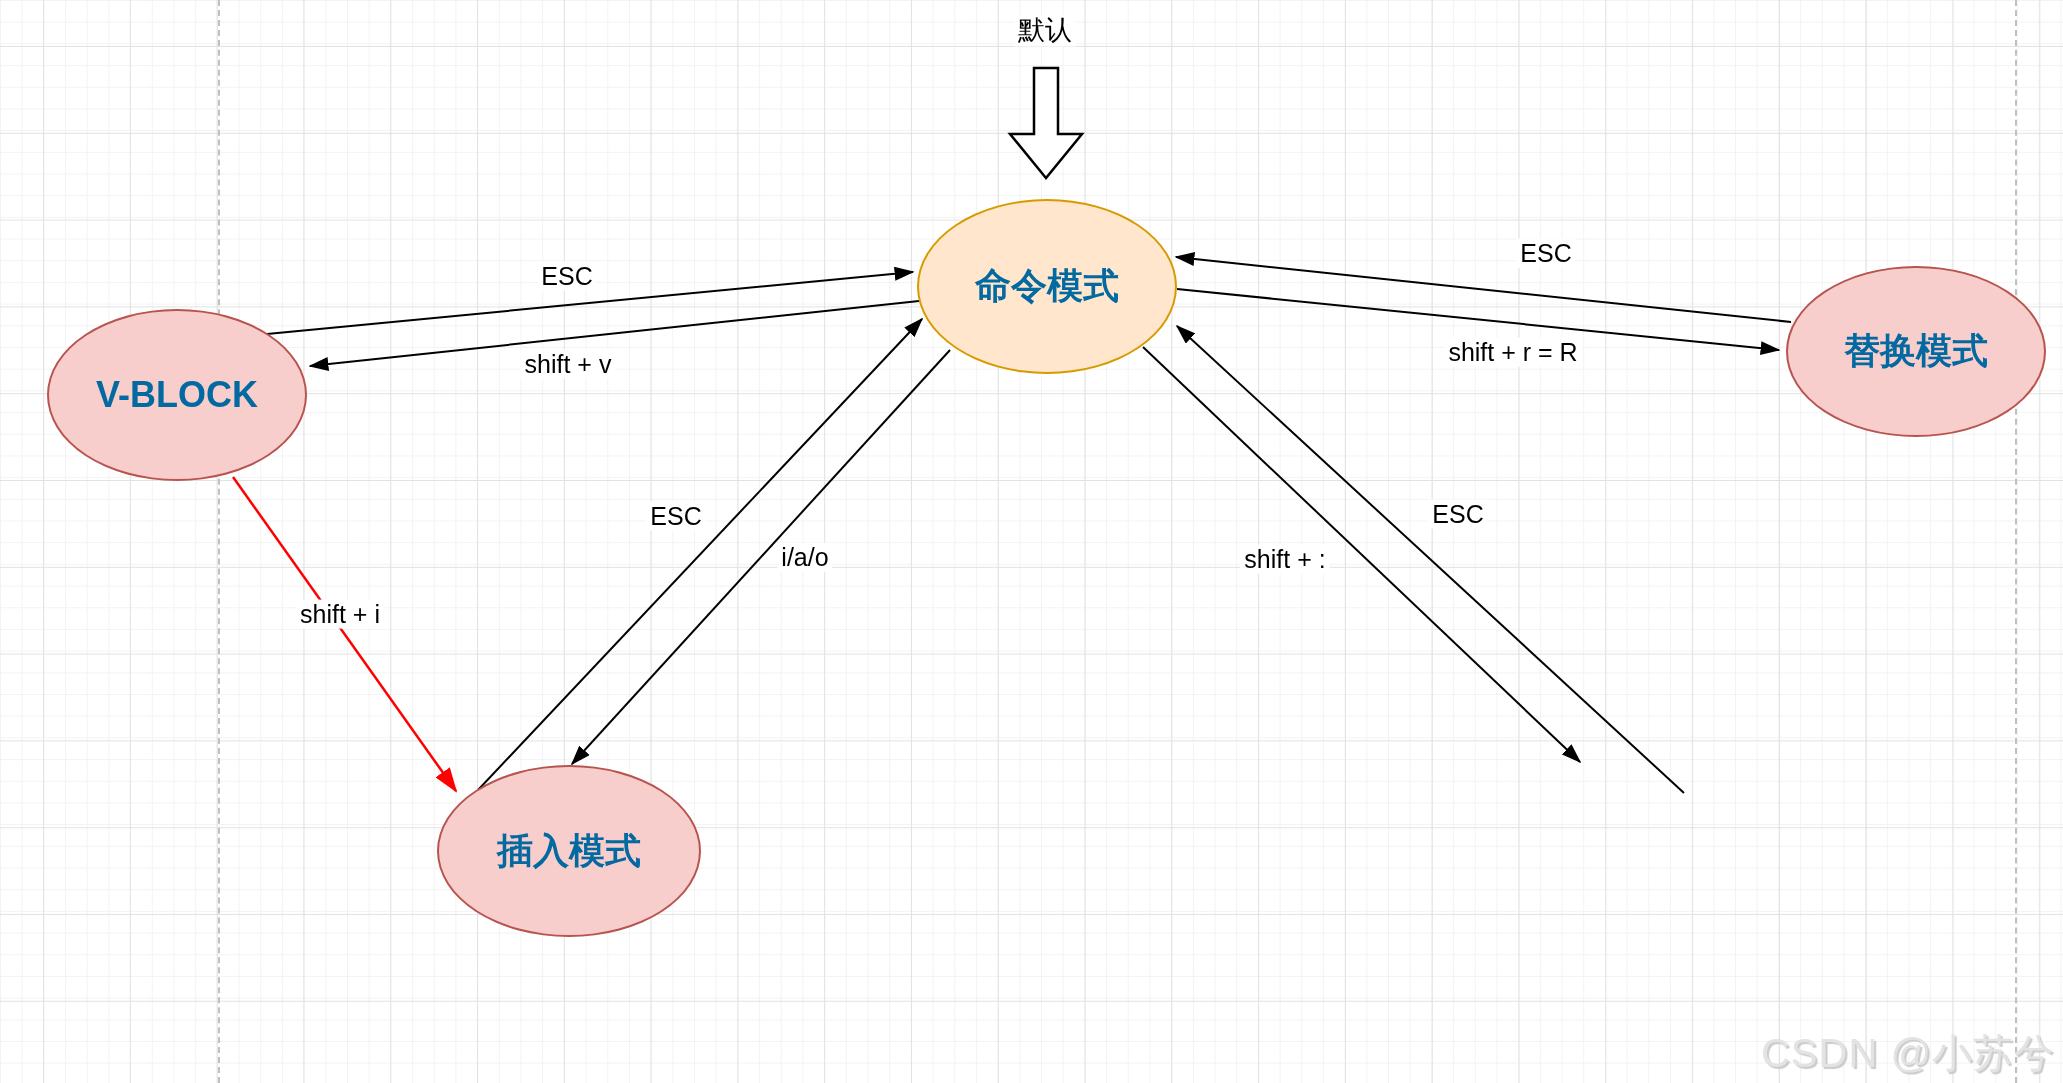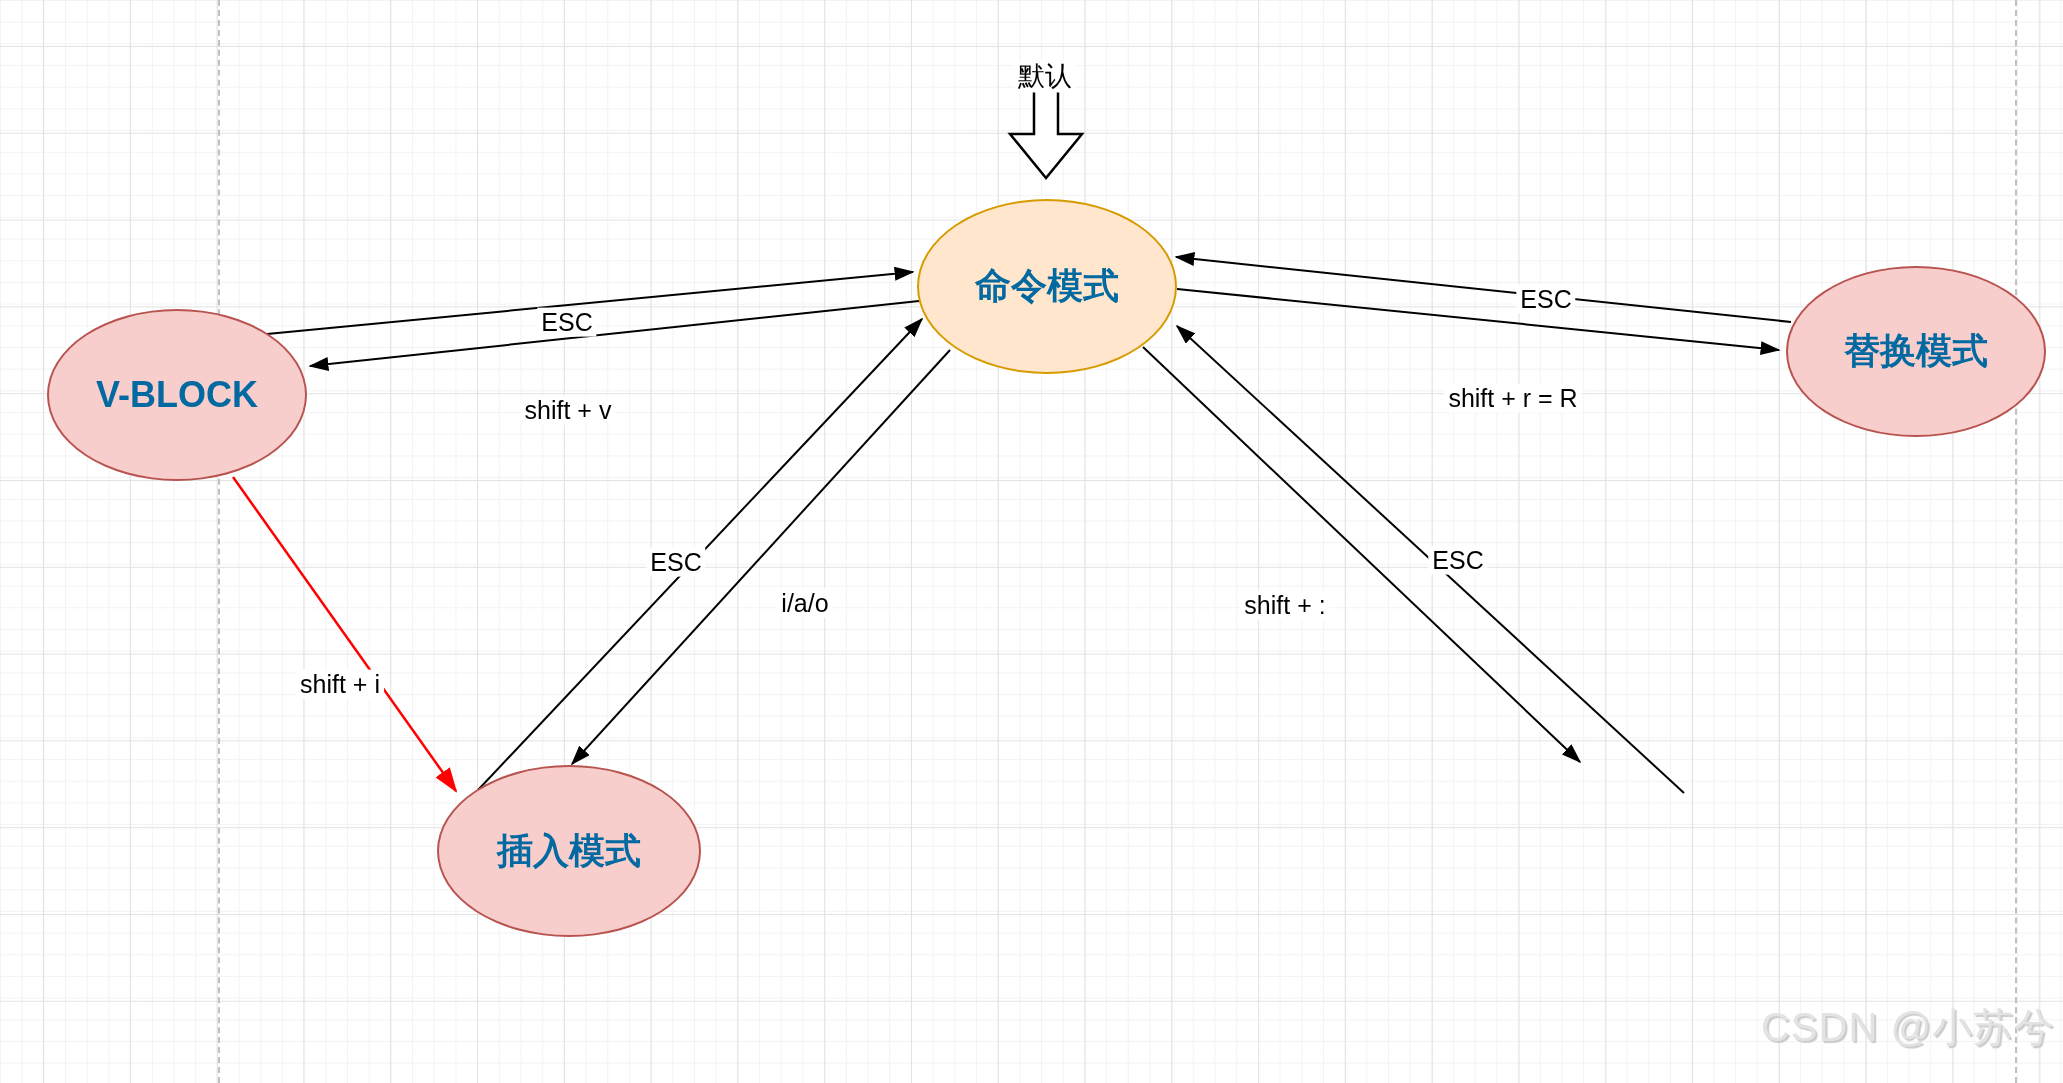--- a/index.html
+++ b/index.html
@@ -50,28 +50,27 @@
 
   .edge-label {
     position: absolute;
     transform: translate(-50%, -50%);
     background: #ffffff;
     color: #000000;
     font-size: 25px;
     line-height: 1.15;
     padding: 0 4px;
     white-space: nowrap;
-    margin-top: 46px;
   }
   .entry-label { font-size: 27px; }
 
   .watermark {
     position: absolute;
     right: 8px;
-    bottom: 28px;
+    bottom: 2px;
     font-size: 40px;
     color: #e3e3e3;
     text-shadow: 2px 2px 1px #cbcbcb;
     white-space: nowrap;
     letter-spacing: 1px;
   }
 </style>
 </head>
 <body>
 
@@ -139,17 +138,17 @@
   <span class="edge-label" style="left: 1513px; top: 352px;">shift + r = R</span>
 
   <span class="edge-label" style="left: 676px; top: 516px;">ESC</span>
 
   <span class="edge-label" style="left: 805px; top: 557px;">i/a/o</span>
 
   <span class="edge-label" style="left: 1285px; top: 559px;">shift + :</span>
 
   <span class="edge-label" style="left: 1458px; top: 514px;">ESC</span>
 
-  <span class="edge-label" style="left: 340px; top: 638px; text-align: right;">shift + i</span>
+  <span class="edge-label" style="left: 340px; top: 614px; text-align: right;">shift + i</span>
 
   <div class="watermark">CSDN @小苏兮</div>
 
 </div>
 
 </body></html>

